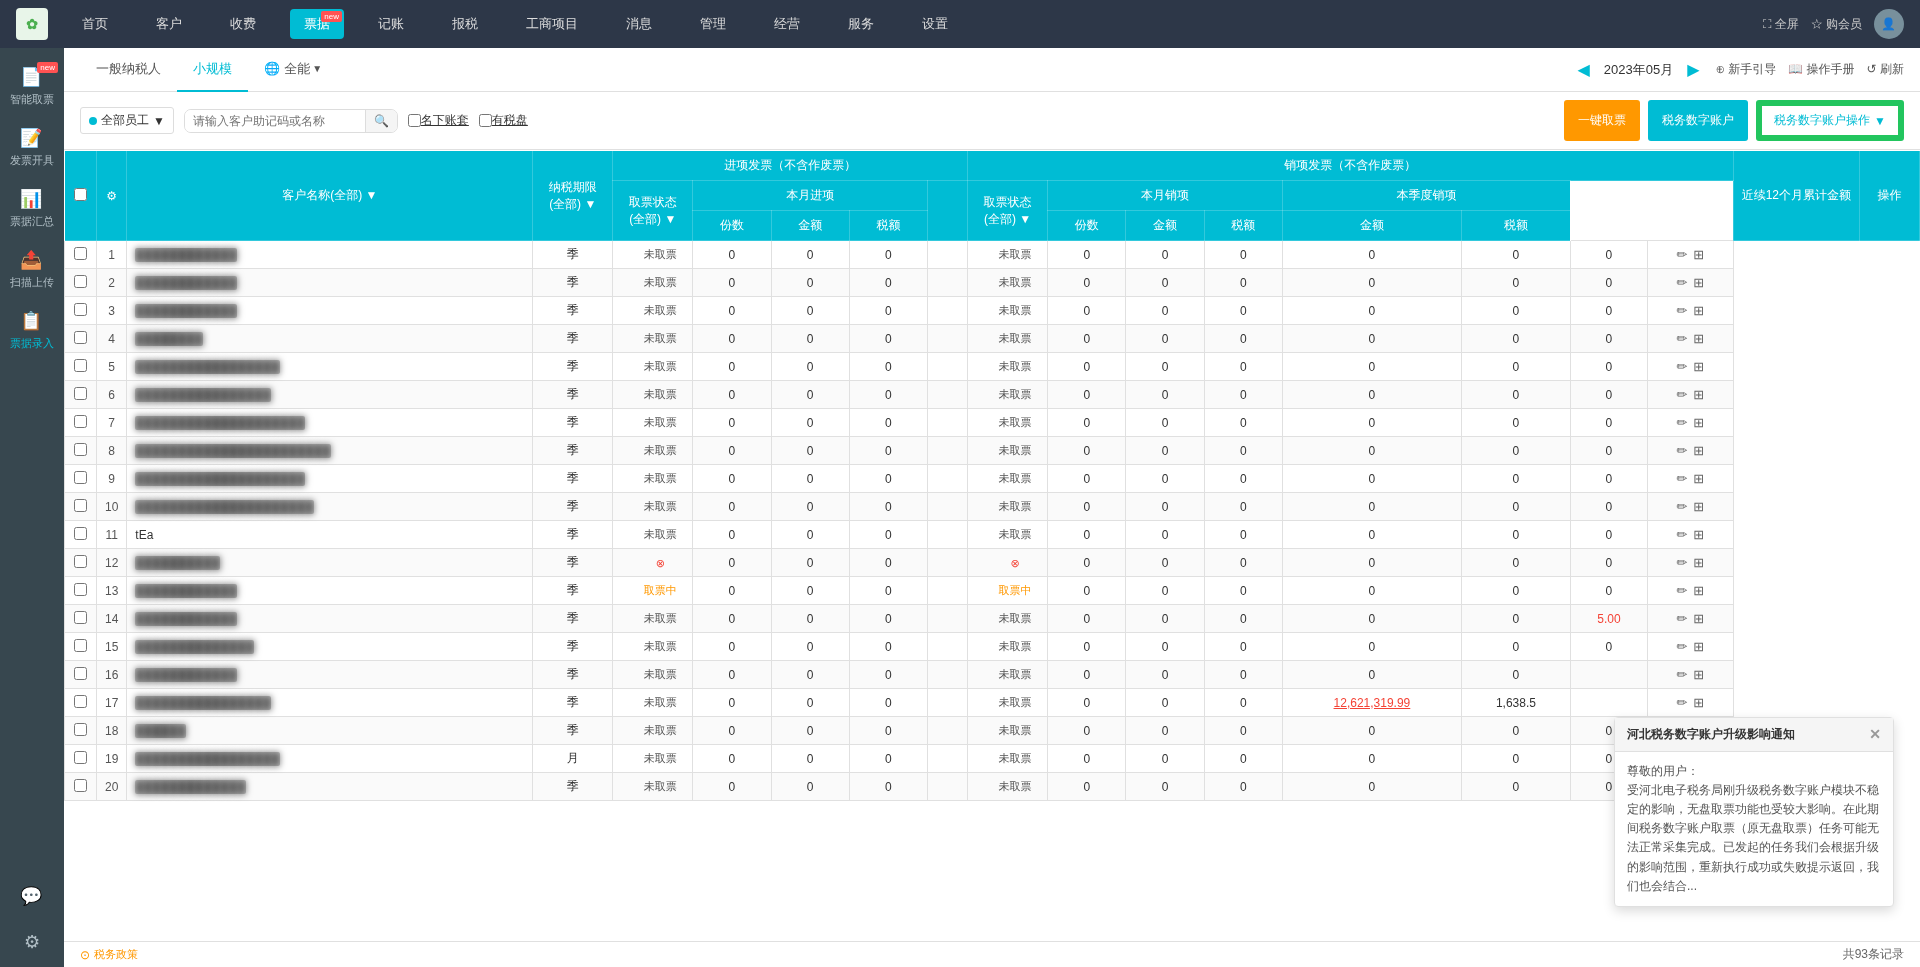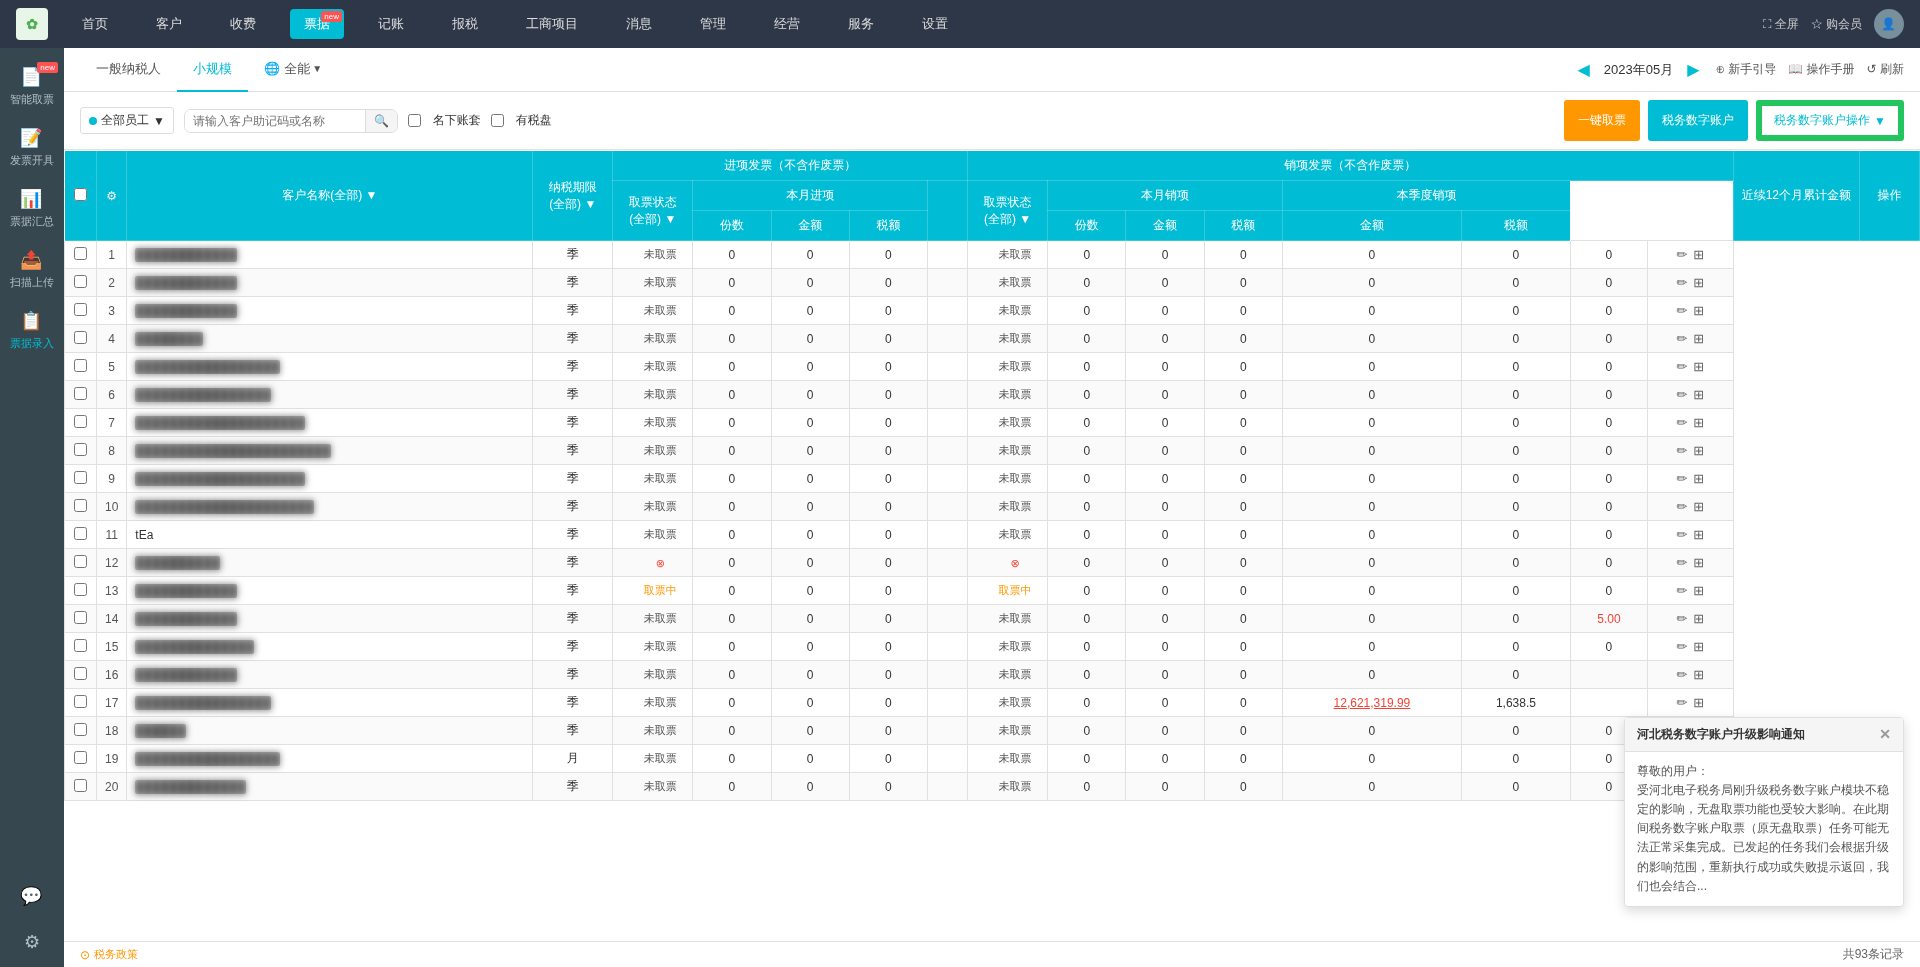--- a/index.html
+++ b/index.html
@@ -175,21 +175,21 @@
       width: 180px;
       color: #999;
     }
     .search-box .search-btn {
       background: #f5f5f5;
       border-left: 1px solid #ddd;
       padding: 4px 8px;
       cursor: pointer;
       color: #666;
     }
-    .checkbox-label { display: flex; align-items: center; gap: 12px; font-size: 12px; cursor: pointer; }
+    .checkbox-label { display: flex; align-items: center; gap: 0; font-size: 12px; cursor: pointer; text-decoration: underline; }
     .checkbox-label input { margin: 0; }
     .toolbar-right { margin-left: auto; display: flex; gap: 8px; }
     .btn-orange {
       background: #ff9800;
       color: #fff;
       border: none;
       padding: 6px 14px;
       border-radius: 3px;
       cursor: pointer;
       font-size: 12px;
@@ -257,21 +257,21 @@
       text-shadow: 0 0 6px rgba(0,0,0,0.5);
       background: linear-gradient(90deg, #c9c9c9, #b0b0b0, #c9c9c9);
       border-radius: 2px;
       user-select: none;
     }
     .col-num { color: #555; }
 
     
     .notification-popup {
       position: fixed;
-      right: 16px;
+      right: 26px;
       bottom: 60px;
       width: 280px;
       background: #fff;
       border: 1px solid #e0e0e0;
       border-radius: 4px;
       box-shadow: 0 4px 12px rgba(0,0,0,0.15);
       z-index: 200;
       font-size: 12px;
     }
     .notification-popup .popup-title {

